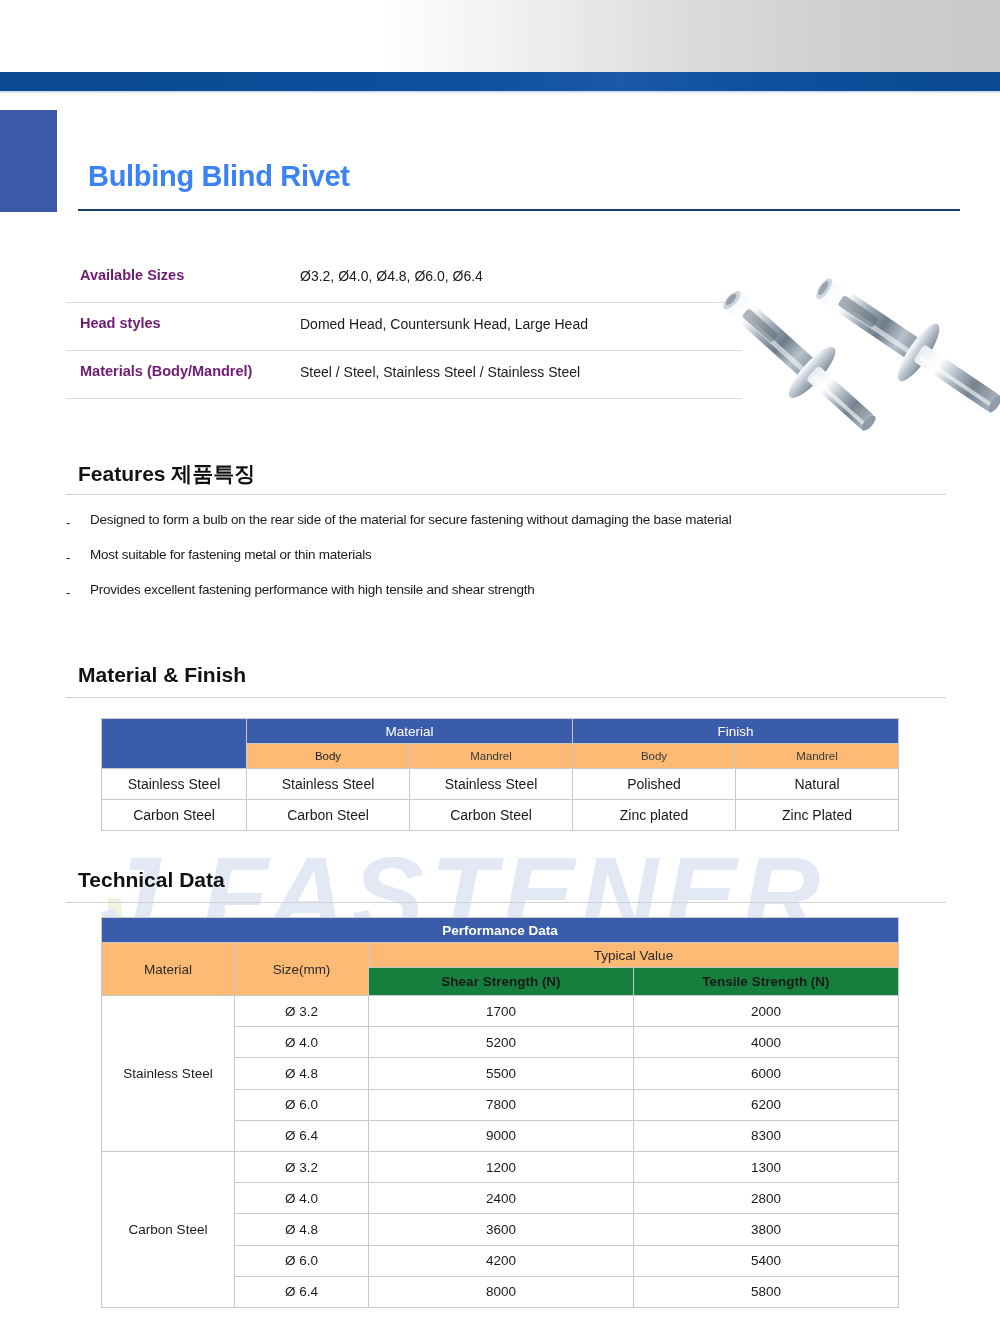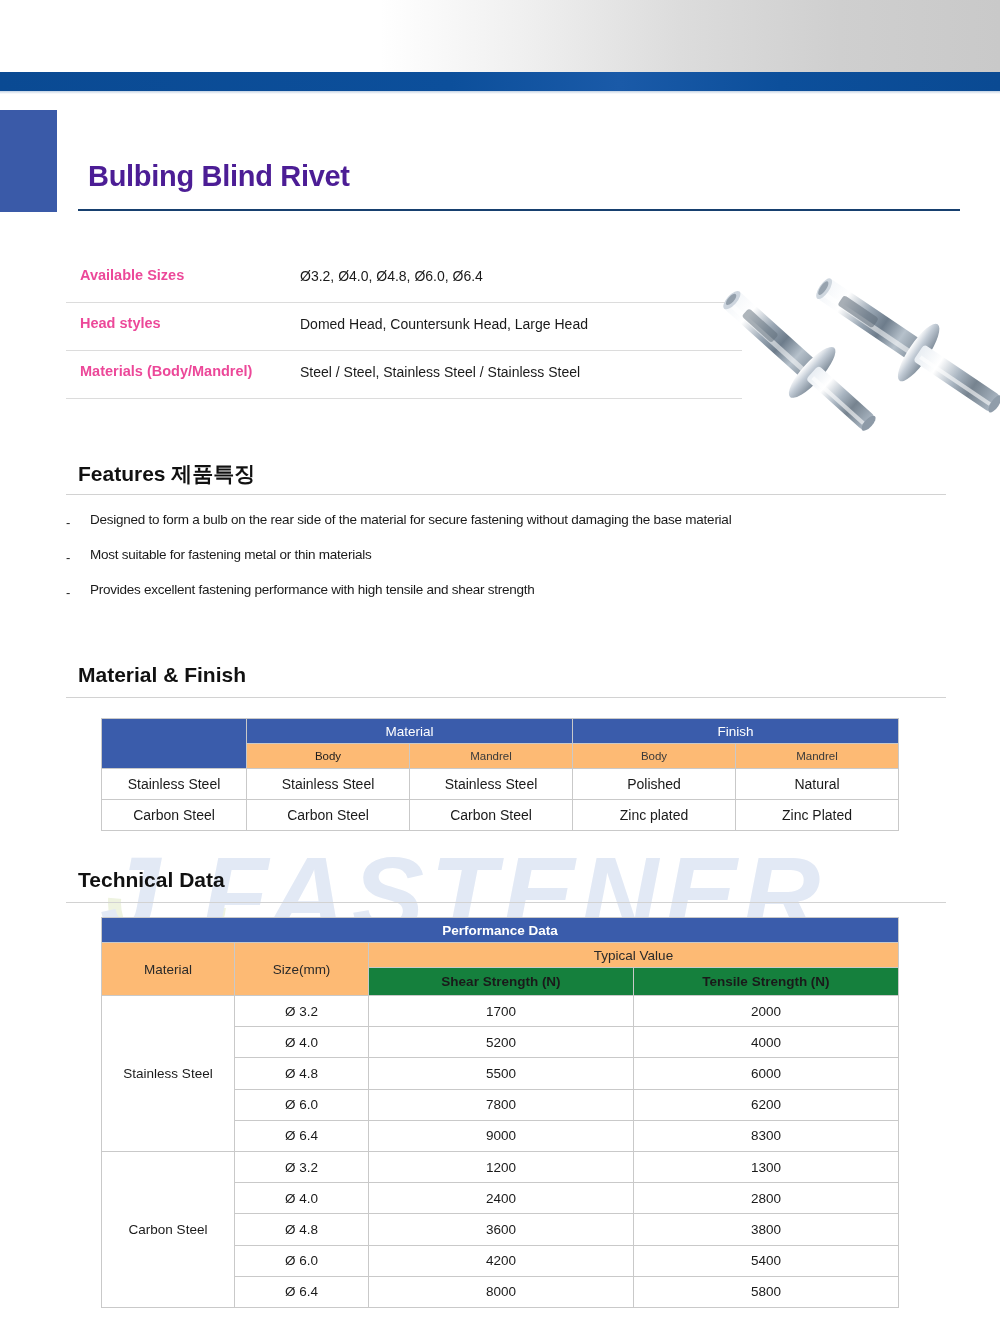--- a/index.html
+++ b/index.html
@@ -46,37 +46,37 @@
     transform: rotate(-40deg);
   }
 
   
   .blue-square {
     position:absolute; left:0px; top:110px; width:57px; height:102px;
     background:#3a5aa8;
   }
   .title {
     position:absolute; left:88px; top:160px;
-    font-size: 29px; font-weight: bold; color:#4c1d95;
+    font-size: 29px; font-weight: bold; color:#3b82f6;
     letter-spacing: -0.3px;
   }
   .title-rule {
     position:absolute; left:78px; top:209px; width:882px; height:2px;
     background:#17406f;
   }
 
   
   .spec { position:absolute; left:66px; top:255px; width:676px; }
   .spec-row {
     display:flex; align-items:flex-start;
     height:48px; border-bottom:1px solid #dcdcdc;
   }
   .spec-label {
     width:234px; flex:0 0 234px;
-    font-size:14.5px; font-weight:bold; color:#ec4899;
+    font-size:14.5px; font-weight:bold; color:#701a75;
     padding-top:12px; padding-left:14px;
   }
   .spec-value {
     font-size:14px; color:#1a1a1a; padding-top:13px;
   }
 
   
   .rivet-img { position:absolute; left:712px; top:228px; width:288px; height:232px; }
 
   

